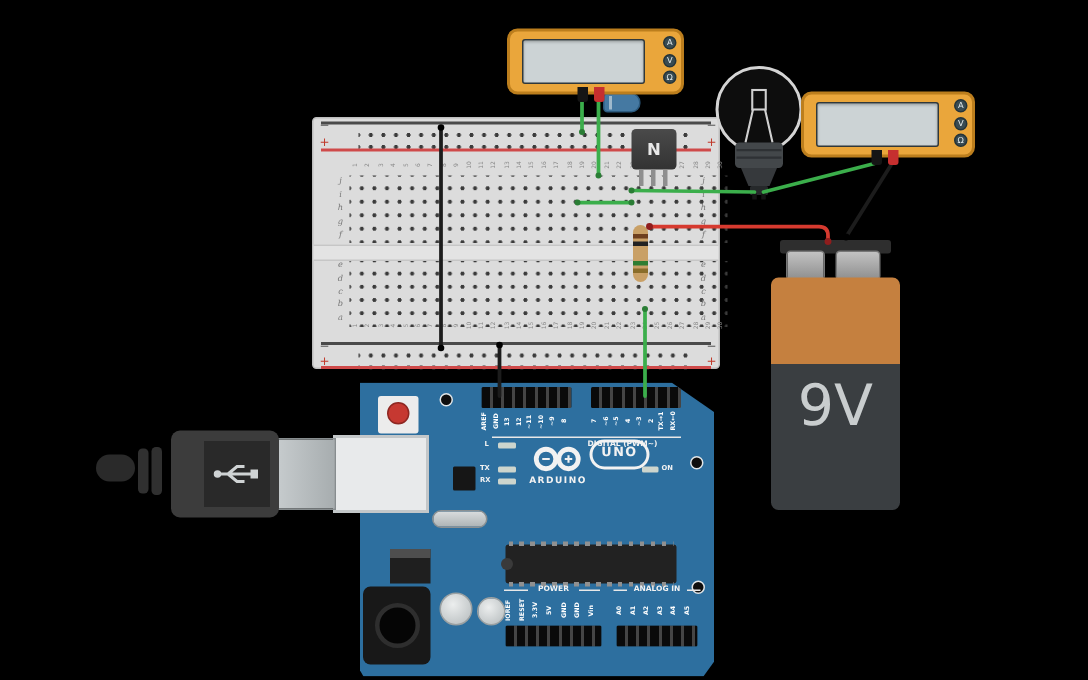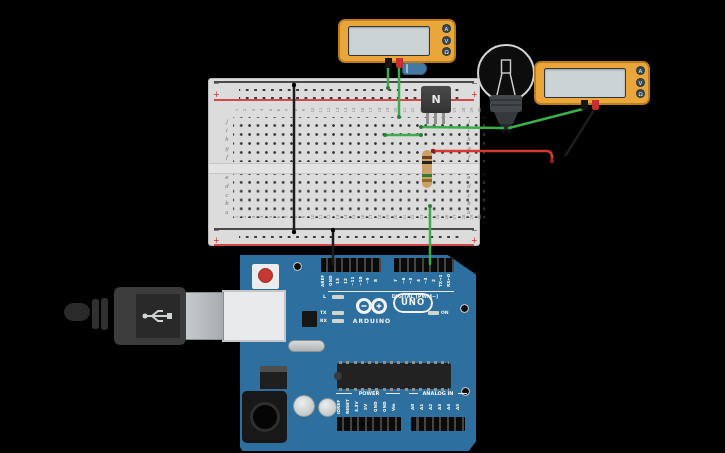--- a/index.html
+++ b/index.html
@@ -233,20 +233,27 @@
 
     <div class="bb-line bb-black" style="top:149px;"></div>
     <div class="bb-dots bb-rail-dots" style="top:152px;"></div>
     <div class="bb-line bb-red" style="top:165px;"></div>
     <span class="bb-sign bb-minus" style="left:4px;top:148px;">−</span>
     <span class="bb-sign bb-plus" style="left:4px;top:158px;">+</span>
     <span class="bb-sign bb-minus" style="left:262px;top:148px;">−</span>
     <span class="bb-sign bb-plus" style="left:262px;top:158px;">+</span>
   </div>
 
+  <div id="battery" class="abs">
+    <div id="batt-cap"></div>
+    <div class="batt-term" style="left:10px;width:26px;height:20px;"></div>
+    <div class="batt-term" style="left:43px;width:30px;height:20px;"></div>
+    <div id="batt-body"></div>
+    <div id="batt-label">9V</div>
+  </div>
 
   <svg id="bulb" class="abs" width="74" height="100" viewBox="0 0 74 100">
     <circle cx="37" cy="35" r="28" fill="rgba(255,255,255,0.05)" stroke="#d4d4d4" stroke-width="2"></circle>
     <rect x="32.5" y="22" width="9" height="13" fill="none" stroke="#cfcfcf" stroke-width="1.4"></rect>
     <path d="M33,35 L28,57 M41,35 L46,57" stroke="#cfcfcf" stroke-width="1.4" fill="none"></path>
     <rect x="21" y="57" width="32" height="17" rx="3" fill="#43474a"></rect>
     <path d="M22,62 h30 M22,67 h30" stroke="#2e3134" stroke-width="1.5"></path>
     <path d="M25,74 L49,74 L44,86 L30,86 Z" fill="#36393c"></path>
     <rect x="31" y="86" width="12" height="6" rx="1" fill="#26292b"></rect>
     <rect x="32.5" y="91" width="3" height="4" fill="#141414"></rect>

